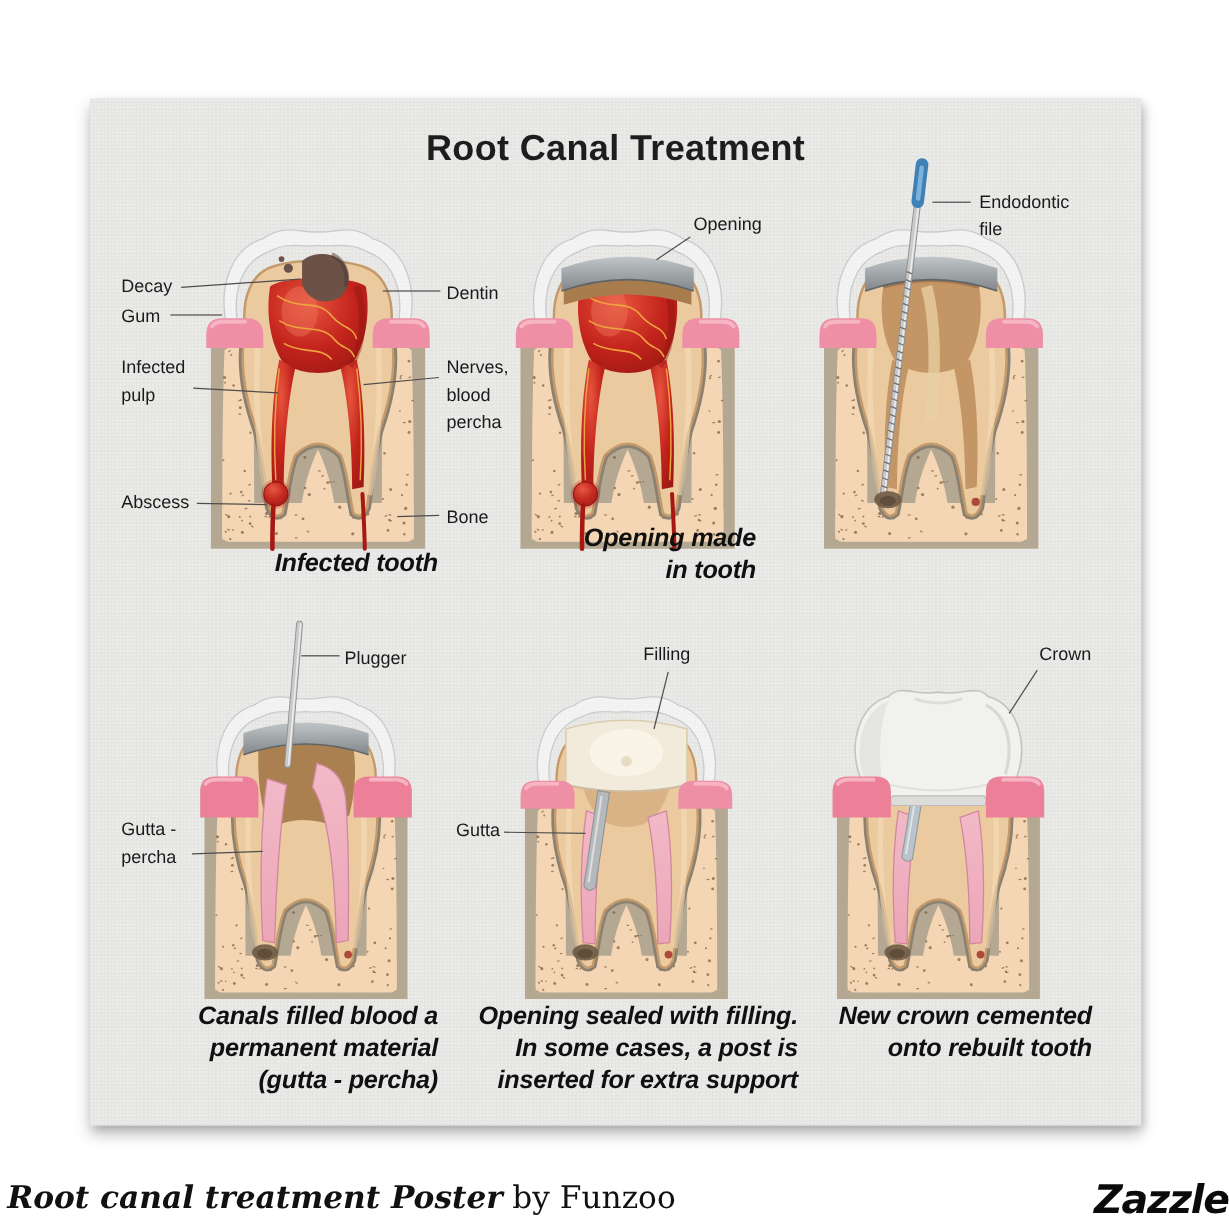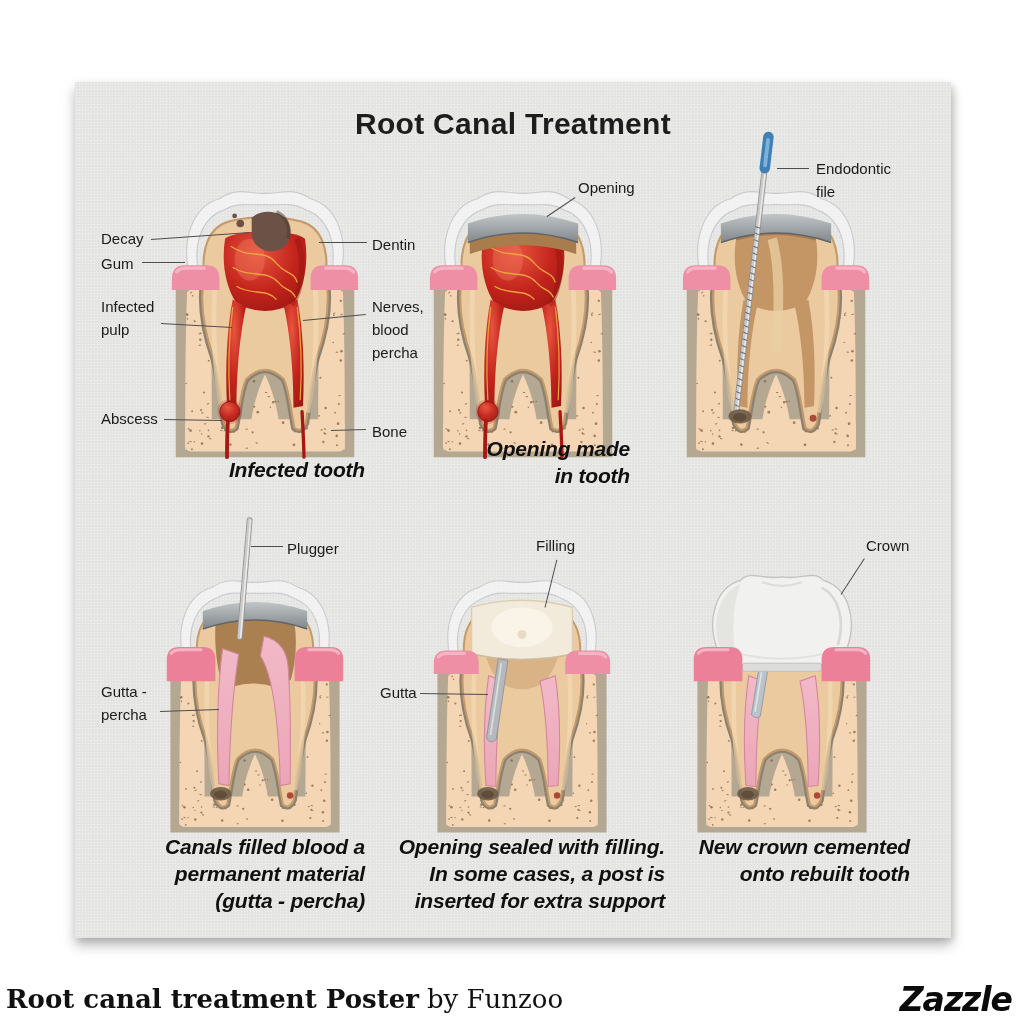--- a/index.html
+++ b/index.html
@@ -11,23 +11,23 @@
           background-size:3px 3px,5px 5px;background-position:0 0,1px 2px;
           box-shadow:0 7px 12px rgba(0,0,0,.28),3px 3px 6px rgba(0,0,0,.10);}
   .title{position:absolute;left:0;right:0;top:25px;text-align:center;font-size:30px;
          font-weight:600;color:#1d1d1d;letter-spacing:.3px;}
   .tooth-svg{position:absolute;}
   .lbl{position:absolute;font-size:15px;line-height:23px;color:#1b1b1b;white-space:pre-line;z-index:3;}
   .line{position:absolute;height:0;border-top:1.6px solid #4d4d4d;transform-origin:left center;z-index:2;}
   .cap{position:absolute;font-style:italic;font-weight:700;font-size:21px;line-height:27px;
        letter-spacing:-.2px;color:#101010;text-align:right;white-space:pre-line;z-index:3;}
   .credit{position:absolute;left:6px;top:984px;font-family:"DejaVu Serif",serif;font-size:26px;color:#111;}
-  .credit .nm{font-weight:700;}
+  .credit .nm{font-weight:700;font-style:italic;}
   .credit .by{margin-left:8px;}
-  .zazzle{position:absolute;right:12px;top:980px;font-family:"DejaVu Sans",sans-serif;
+  .zazzle{position:absolute;right:0;top:980px;font-family:"DejaVu Sans",sans-serif;
           font-weight:700;font-style:italic;font-size:33px;color:#0b0b0b;letter-spacing:-1px;margin-left:13px;}
 </style>
 </head>
 <body>
 
 <div class="stage">
   <div class="poster">
 
     <div class="title">Root Canal Treatment</div>
 

